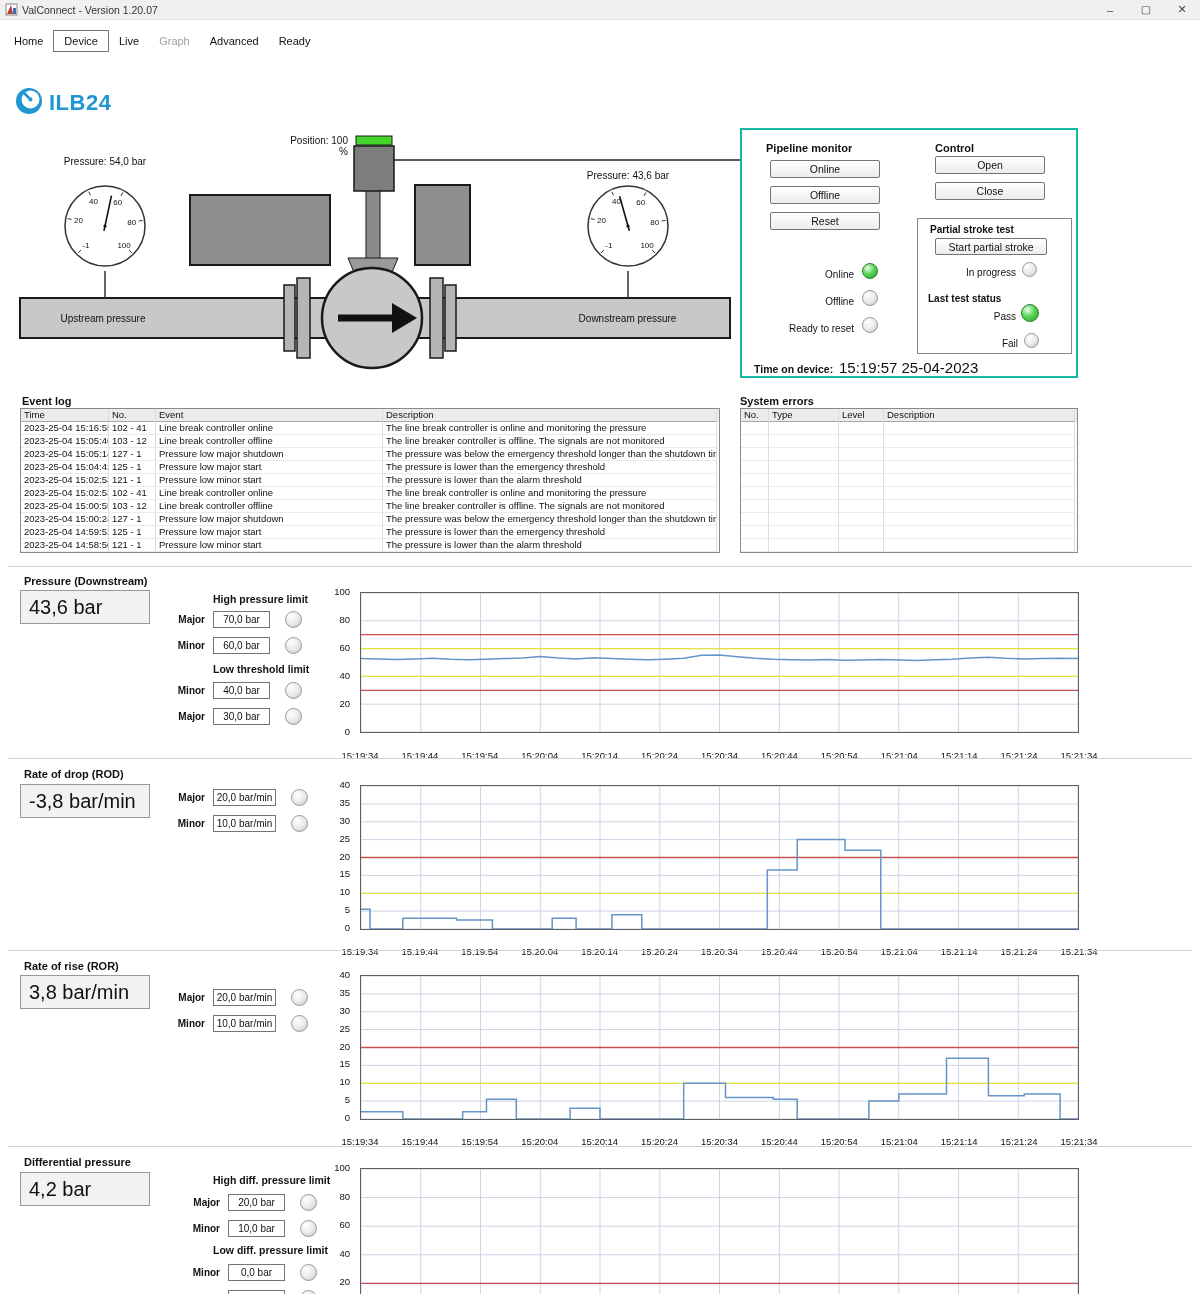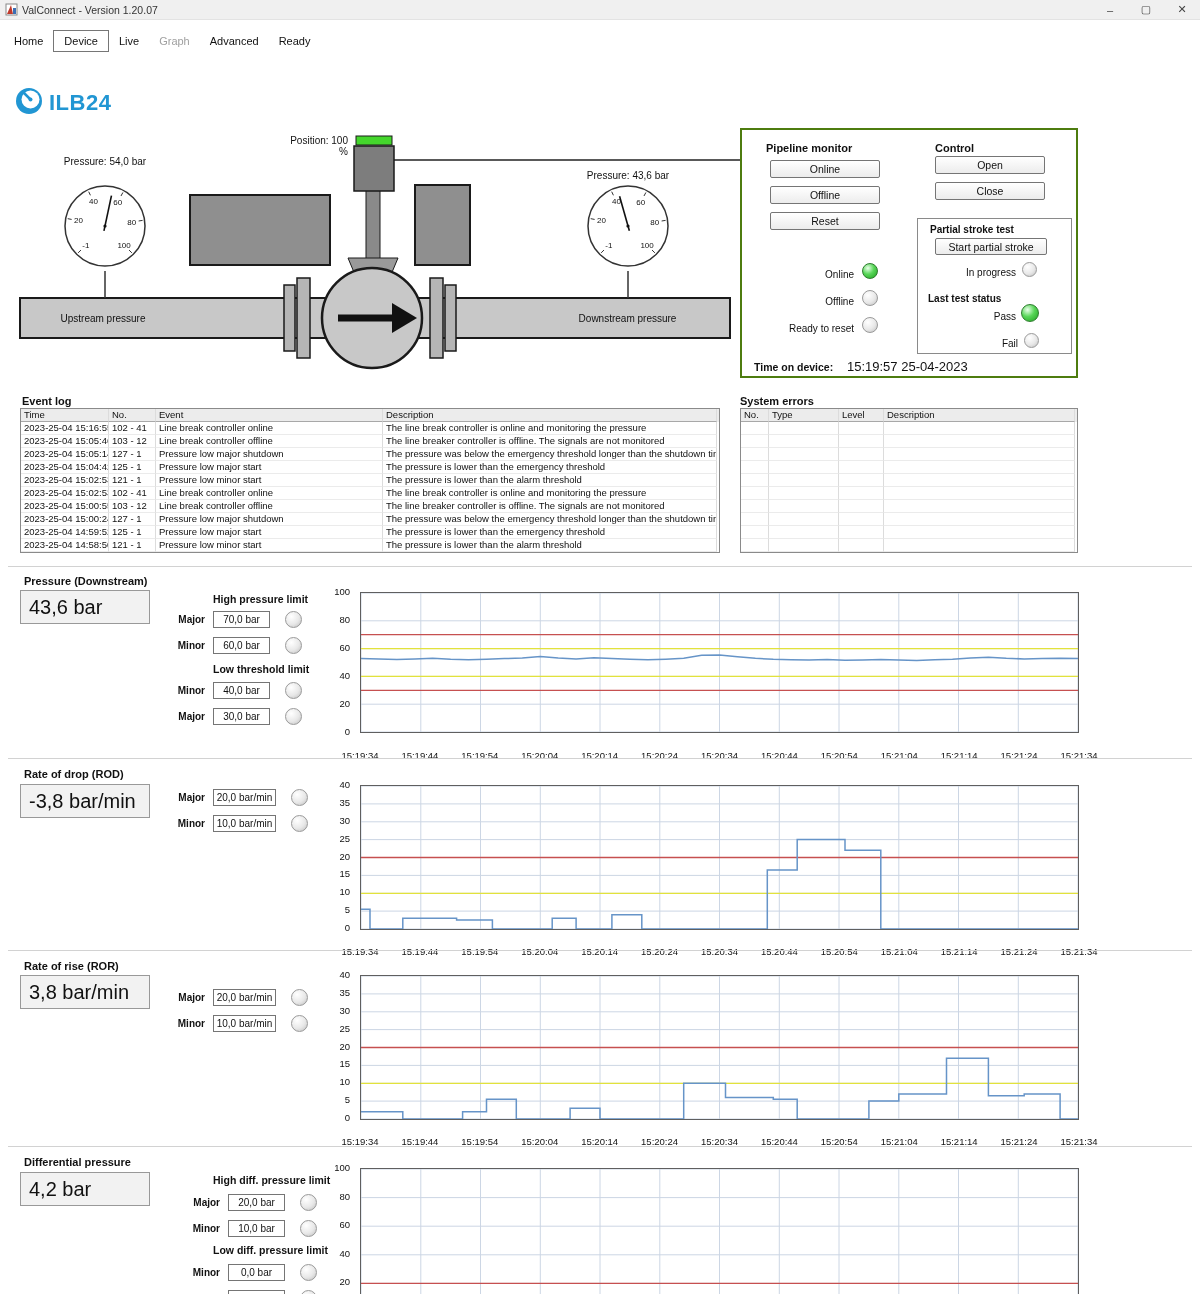--- a/index.html
+++ b/index.html
@@ -29,21 +29,21 @@
 .f11{font-size:11px;}
 
 .btn{position:absolute;display:flex;align-items:center;justify-content:center;
   background:linear-gradient(#ffffff,#ececec);border:1px solid #757575;border-radius:2px;font-size:10.5px;}
 
 .led{border-radius:50%;border:1px solid #9a9a9a;display:inline-block;}
 .led.abs{position:absolute;}
 .led-green{background:radial-gradient(circle at 35% 30%,#eaffea 0%,#58d658 45%,#1fa01f 100%);border-color:#2e7d2e;}
 .led-gray{background:radial-gradient(circle at 35% 30%,#ffffff 0%,#e8e8e8 55%,#bdbdbd 100%);}
 
-#panel{position:absolute;left:740px;top:128px;width:338px;height:250px;border:2px solid #4d7c0f;background:#fff;}
+#panel{position:absolute;left:740px;top:128px;width:338px;height:250px;border:2px solid #14b8a6;background:#fff;}
 .fieldset{position:absolute;border:1px solid #8a8a8a;}
 
 .vtable{position:absolute;border:1px solid #8a8a8a;font-size:9.5px;background:#fff;overflow:hidden;}
 .trow{display:flex;height:13px;line-height:12px;}
 .trow.thead{background:#ececec;}
 .tcell{flex:none;padding:0 3px;overflow:hidden;white-space:nowrap;border-right:1px solid #dcdcdc;border-bottom:1px solid #ebebeb;}
 .thead .tcell{border-bottom:1px solid #a8a8a8;}
 
 .section-title{position:absolute;font-size:11px;font-weight:bold;}
 .sep{position:absolute;left:8px;width:1184px;height:1px;background:#d2d2d2;}
@@ -190,21 +190,21 @@
       <span class="led abs led-gray" style="left:104px;top:43px;width:15px;height:15px"></span>
       <div class="lbl bold" style="left:10px;top:74px">Last test status</div>
       <div class="lbl lblr" style="left:58px;top:92px;width:40px">Pass</div>
       <span class="led abs led-green" style="left:103px;top:85px;width:18px;height:18px"></span>
       <div class="lbl lblr" style="left:60px;top:119px;width:40px">Fail</div>
       <span class="led abs led-gray" style="left:106px;top:114px;width:15px;height:15px"></span>
     </div>
 
     <div class="lbl" style="left:12px;top:229px;width:320px">
       <span class="bold" style="font-size:10.5px">Time on device:</span>
-      <span style="font-size:13px;margin-left:11px">15:19:57 25-04-2023</span>
+      <span style="font-size:15px;margin-left:3px">15:19:57 25-04-2023</span>
     </div>
   </div>
 
   <div class="section-title" style="left:22px;top:395px">Event log</div>
   <div class="vtable" style="left:20px;top:408px;width:700px;height:145px">
       <div class="trow thead">
         <div class="tcell" style="width: 88px;">Time</div>
         <div class="tcell" style="width: 47px;">No.</div>
         <div class="tcell" style="width: 227px;">Event</div>
         <div class="tcell" style="width: 334px;">Description</div>

